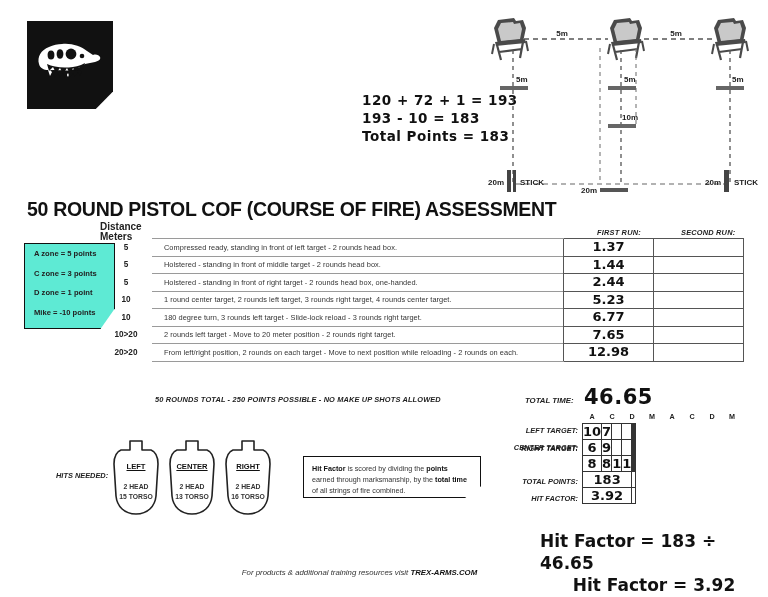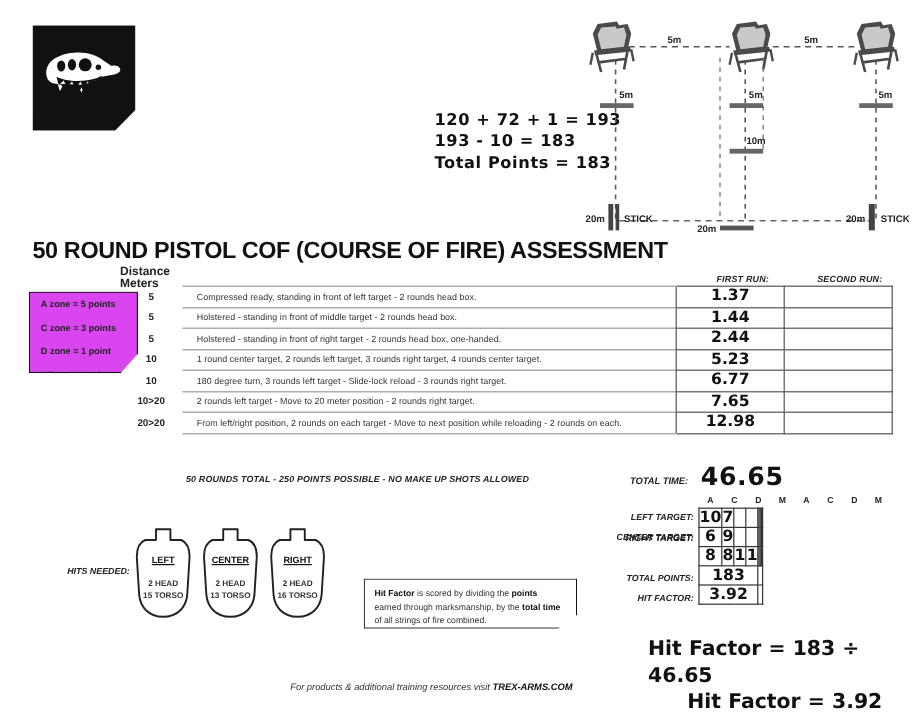--- a/index.html
+++ b/index.html
@@ -40,22 +40,22 @@
   
   .title {
     position: absolute; left: 27px; top: 198px;
     font-family: "Liberation Sans", sans-serif;
     font-weight: bold; font-size: 19.5px; letter-spacing: -0.3px;
     color: #111;
   }
 
   
   .zone-box {
-    position: absolute; left: 24px; top: 243px; width: 91px; height: 68px;
-    border: 1.4px solid #111; background: #d946ef;
+    position: absolute; left: 24px; top: 243px; width: 91px; height: 86px;
+    border: 1.4px solid #111; background: #5eead4;
     clip-path: polygon(0 0, 100% 0, 100% 76%, 84% 100%, 0 100%);
   }
   .zone-box div {
     font-size: 7.6px; font-weight: bold; color: #222;
     padding-left: 9px; line-height: 19.5px;
   }
 
   
   .dist-hdr {
     position: absolute; left: 100px; top: 222px; width: 52px;
@@ -152,21 +152,21 @@
   .tgt .tlines {
     position: absolute; top: 42px; width: 52px; text-align: center;
     font-size: 6.8px; font-weight: bold; color: #333; line-height: 10px;
   }
   .tgt.t1 { left: 110px; }
   .tgt.t2 { left: 166px; }
   .tgt.t3 { left: 222px; }
 
   
   .hf-box {
-    position: absolute; left: 303px; top: 482px; width: 178px; height: 42px;
+    position: absolute; left: 303px; top: 456px; width: 178px; height: 42px;
     border: 1.2px solid #111; background: #fff;
     clip-path: polygon(0 0, 100% 0, 100% 72%, 91% 100%, 0 100%);
     padding: 6px 9px 0 8px;
   }
   .hf-box p { font-size: 7.2px; line-height: 11.2px; color: #333; }
   .hf-box b { color: #111; }
 
   
   .hf-final {
     position: absolute; left: 540px; top: 530px;

